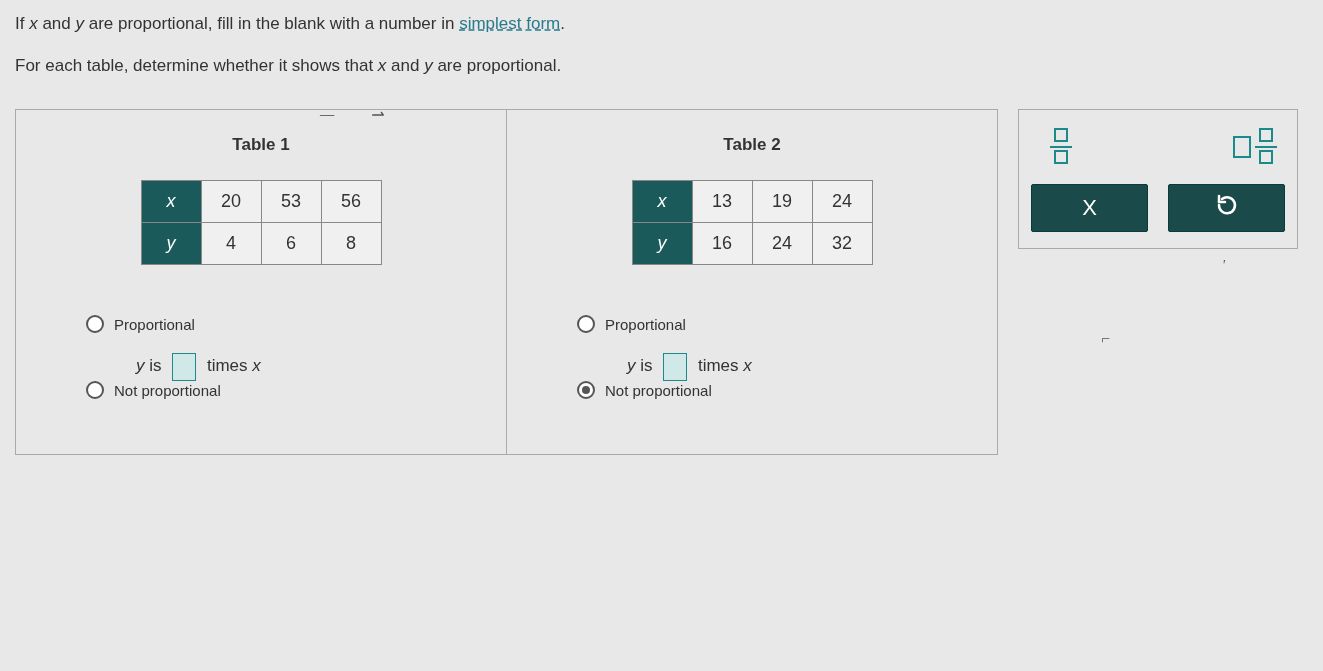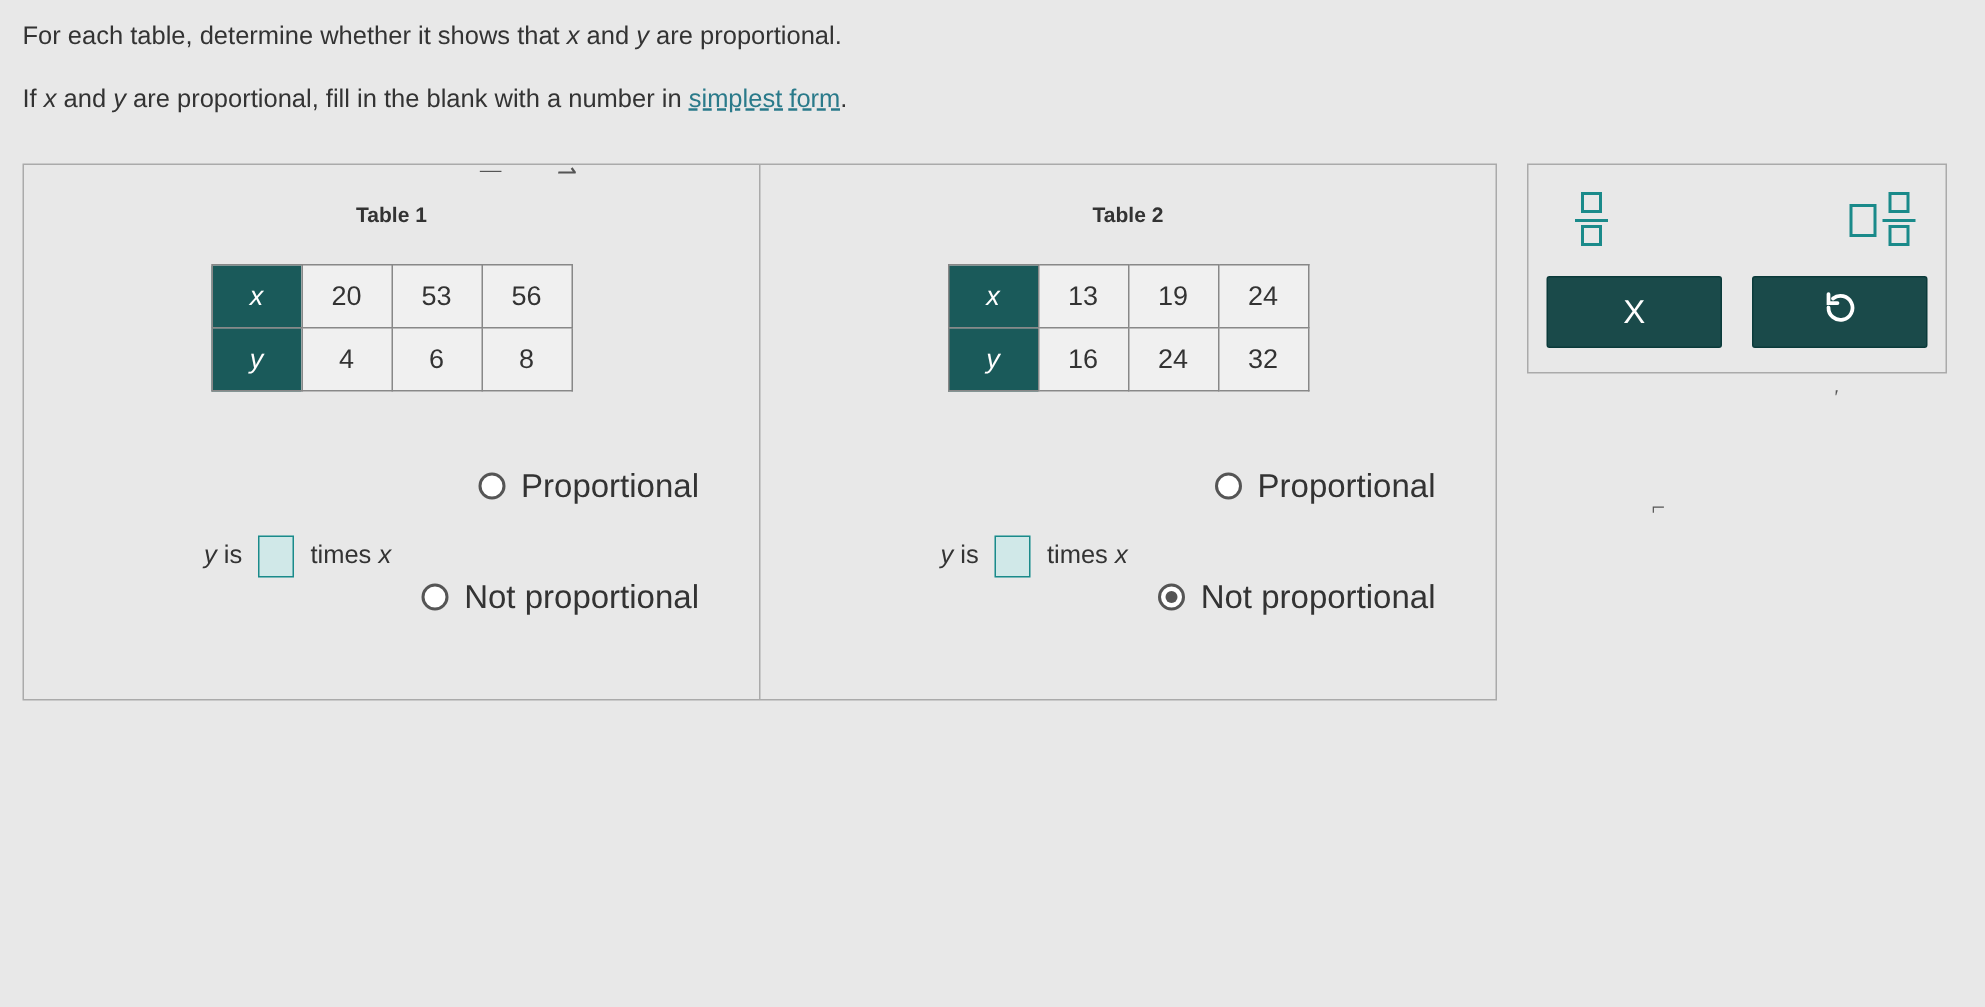--- a/index.html
+++ b/index.html
@@ -46,21 +46,21 @@
       padding: 25px 40px 35px;
       position: relative;
     }
     .divider {
       width: 1px;
       background: #aaa;
     }
     .table-title {
       text-align: center;
       font-weight: bold;
-      font-size: 14px;
+      font-size: 17px;
       margin-bottom: 25px;
     }
     .data-table {
       margin: 0 auto 50px;
       border-collapse: collapse;
     }
     .data-table td, .data-table th {
       border: 1px solid #888;
       padding: 10px 16px;
       text-align: center;
@@ -75,22 +75,21 @@
       font-weight: normal;
       width: 55px;
     }
     .options {
       padding-left: 30px;
     }
     .option-row {
       display: flex;
       align-items: center;
       margin-bottom: 20px;
-      font-size: 22px;
-      justify-content: flex-end;
+      font-size: 15px;
     }
     .radio {
       width: 18px;
       height: 18px;
       border: 2px solid #555;
       border-radius: 50%;
       margin-right: 10px;
       display: inline-flex;
       align-items: center;
       justify-content: center;
@@ -189,24 +188,24 @@
     .mark1 { top: 105px; left: 320px; }
     .mark2 { top: 105px; left: 370px; }
     .mark3 { top: 148px; left: 715px; font-size:14px; }
     .mark4 { top: 330px; left: 1100px; font-size:16px; }
   </style>
 </head>
 <body>
 
 <div class="instructions">
   <p>
-    <span>For each table, determine whether it shows that </span><span class="math-var">x</span><span> and </span><span class="math-var">y</span><span> are proportional.</span>
+    <span>If </span><span class="math-var">x</span><span> and </span><span class="math-var">y</span><span> are proportional, fill in the blank with a number in </span><span class="link">simplest form</span><span>.</span>
   </p>
   <p>
-    <span>If </span><span class="math-var">x</span><span> and </span><span class="math-var">y</span><span> are proportional, fill in the blank with a number in </span><span class="link">simplest form</span><span>.</span>
+    <span>For each table, determine whether it shows that </span><span class="math-var">x</span><span> and </span><span class="math-var">y</span><span> are proportional.</span>
   </p>
 </div>
 
 <span class="handwritten mark1">—</span>
 <span class="handwritten mark2">⇀</span>
 
 <div class="main-content">
   <div class="tables-container">
 
     <div class="table-panel">

